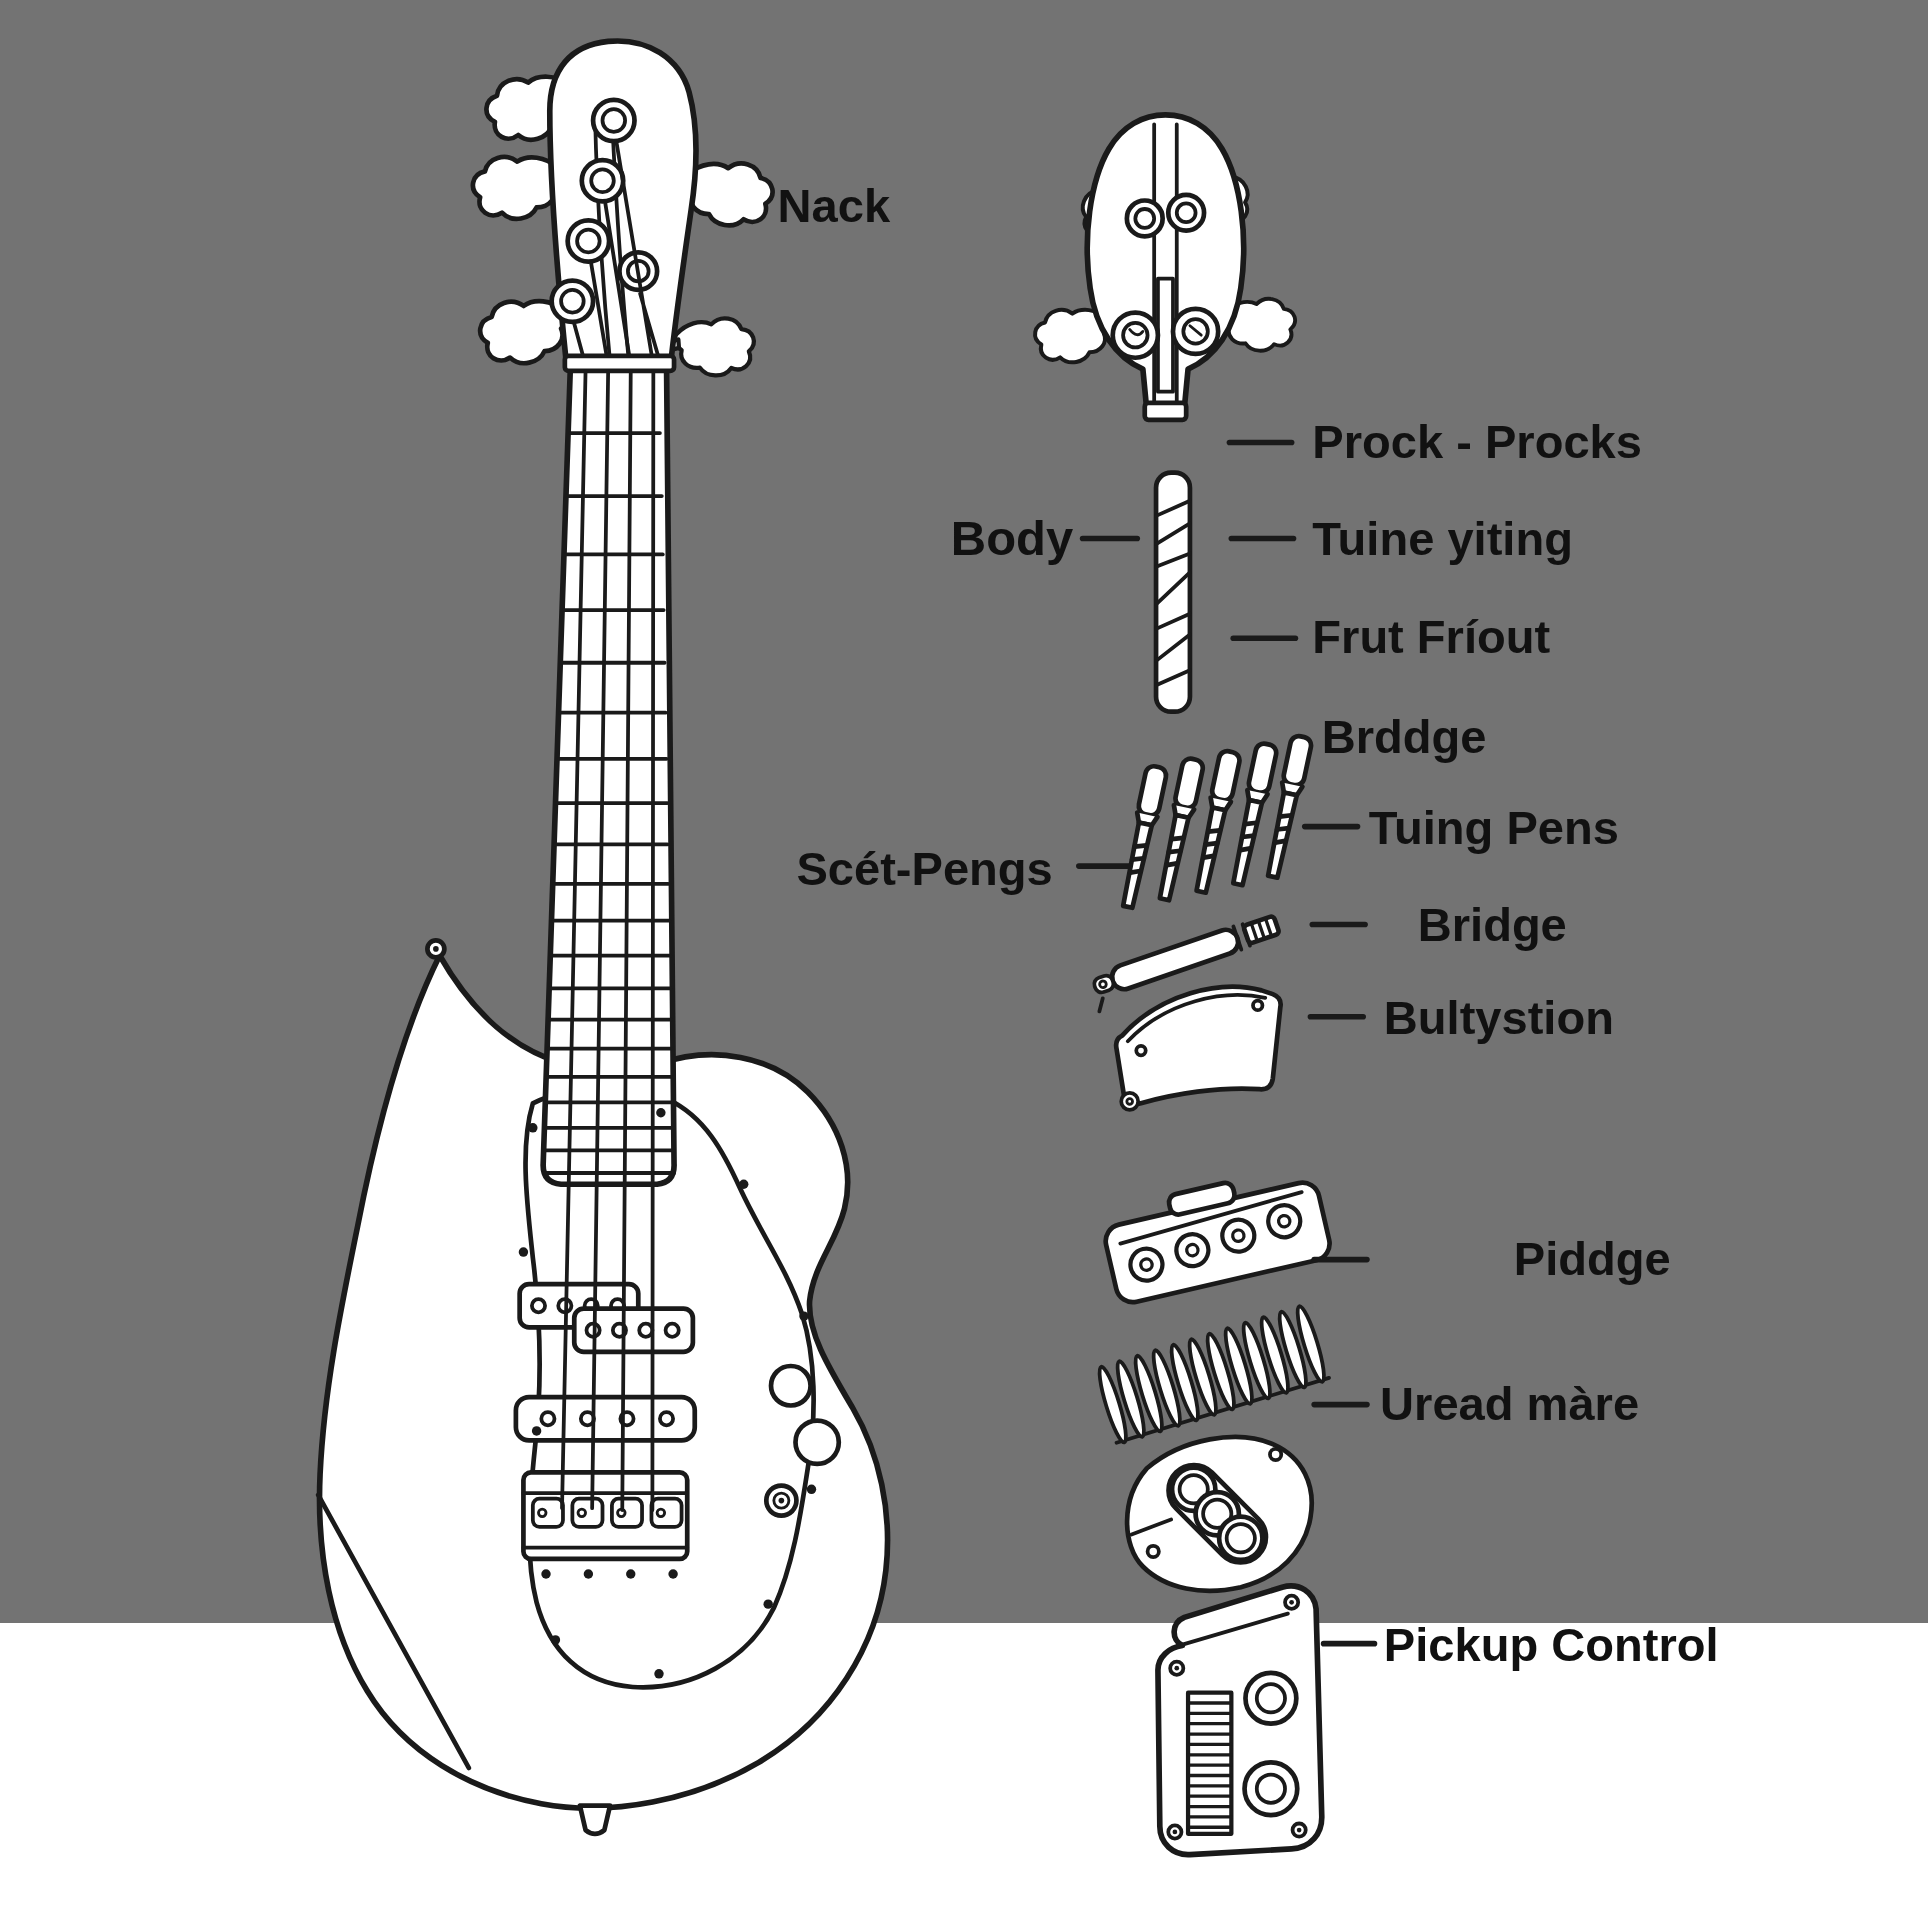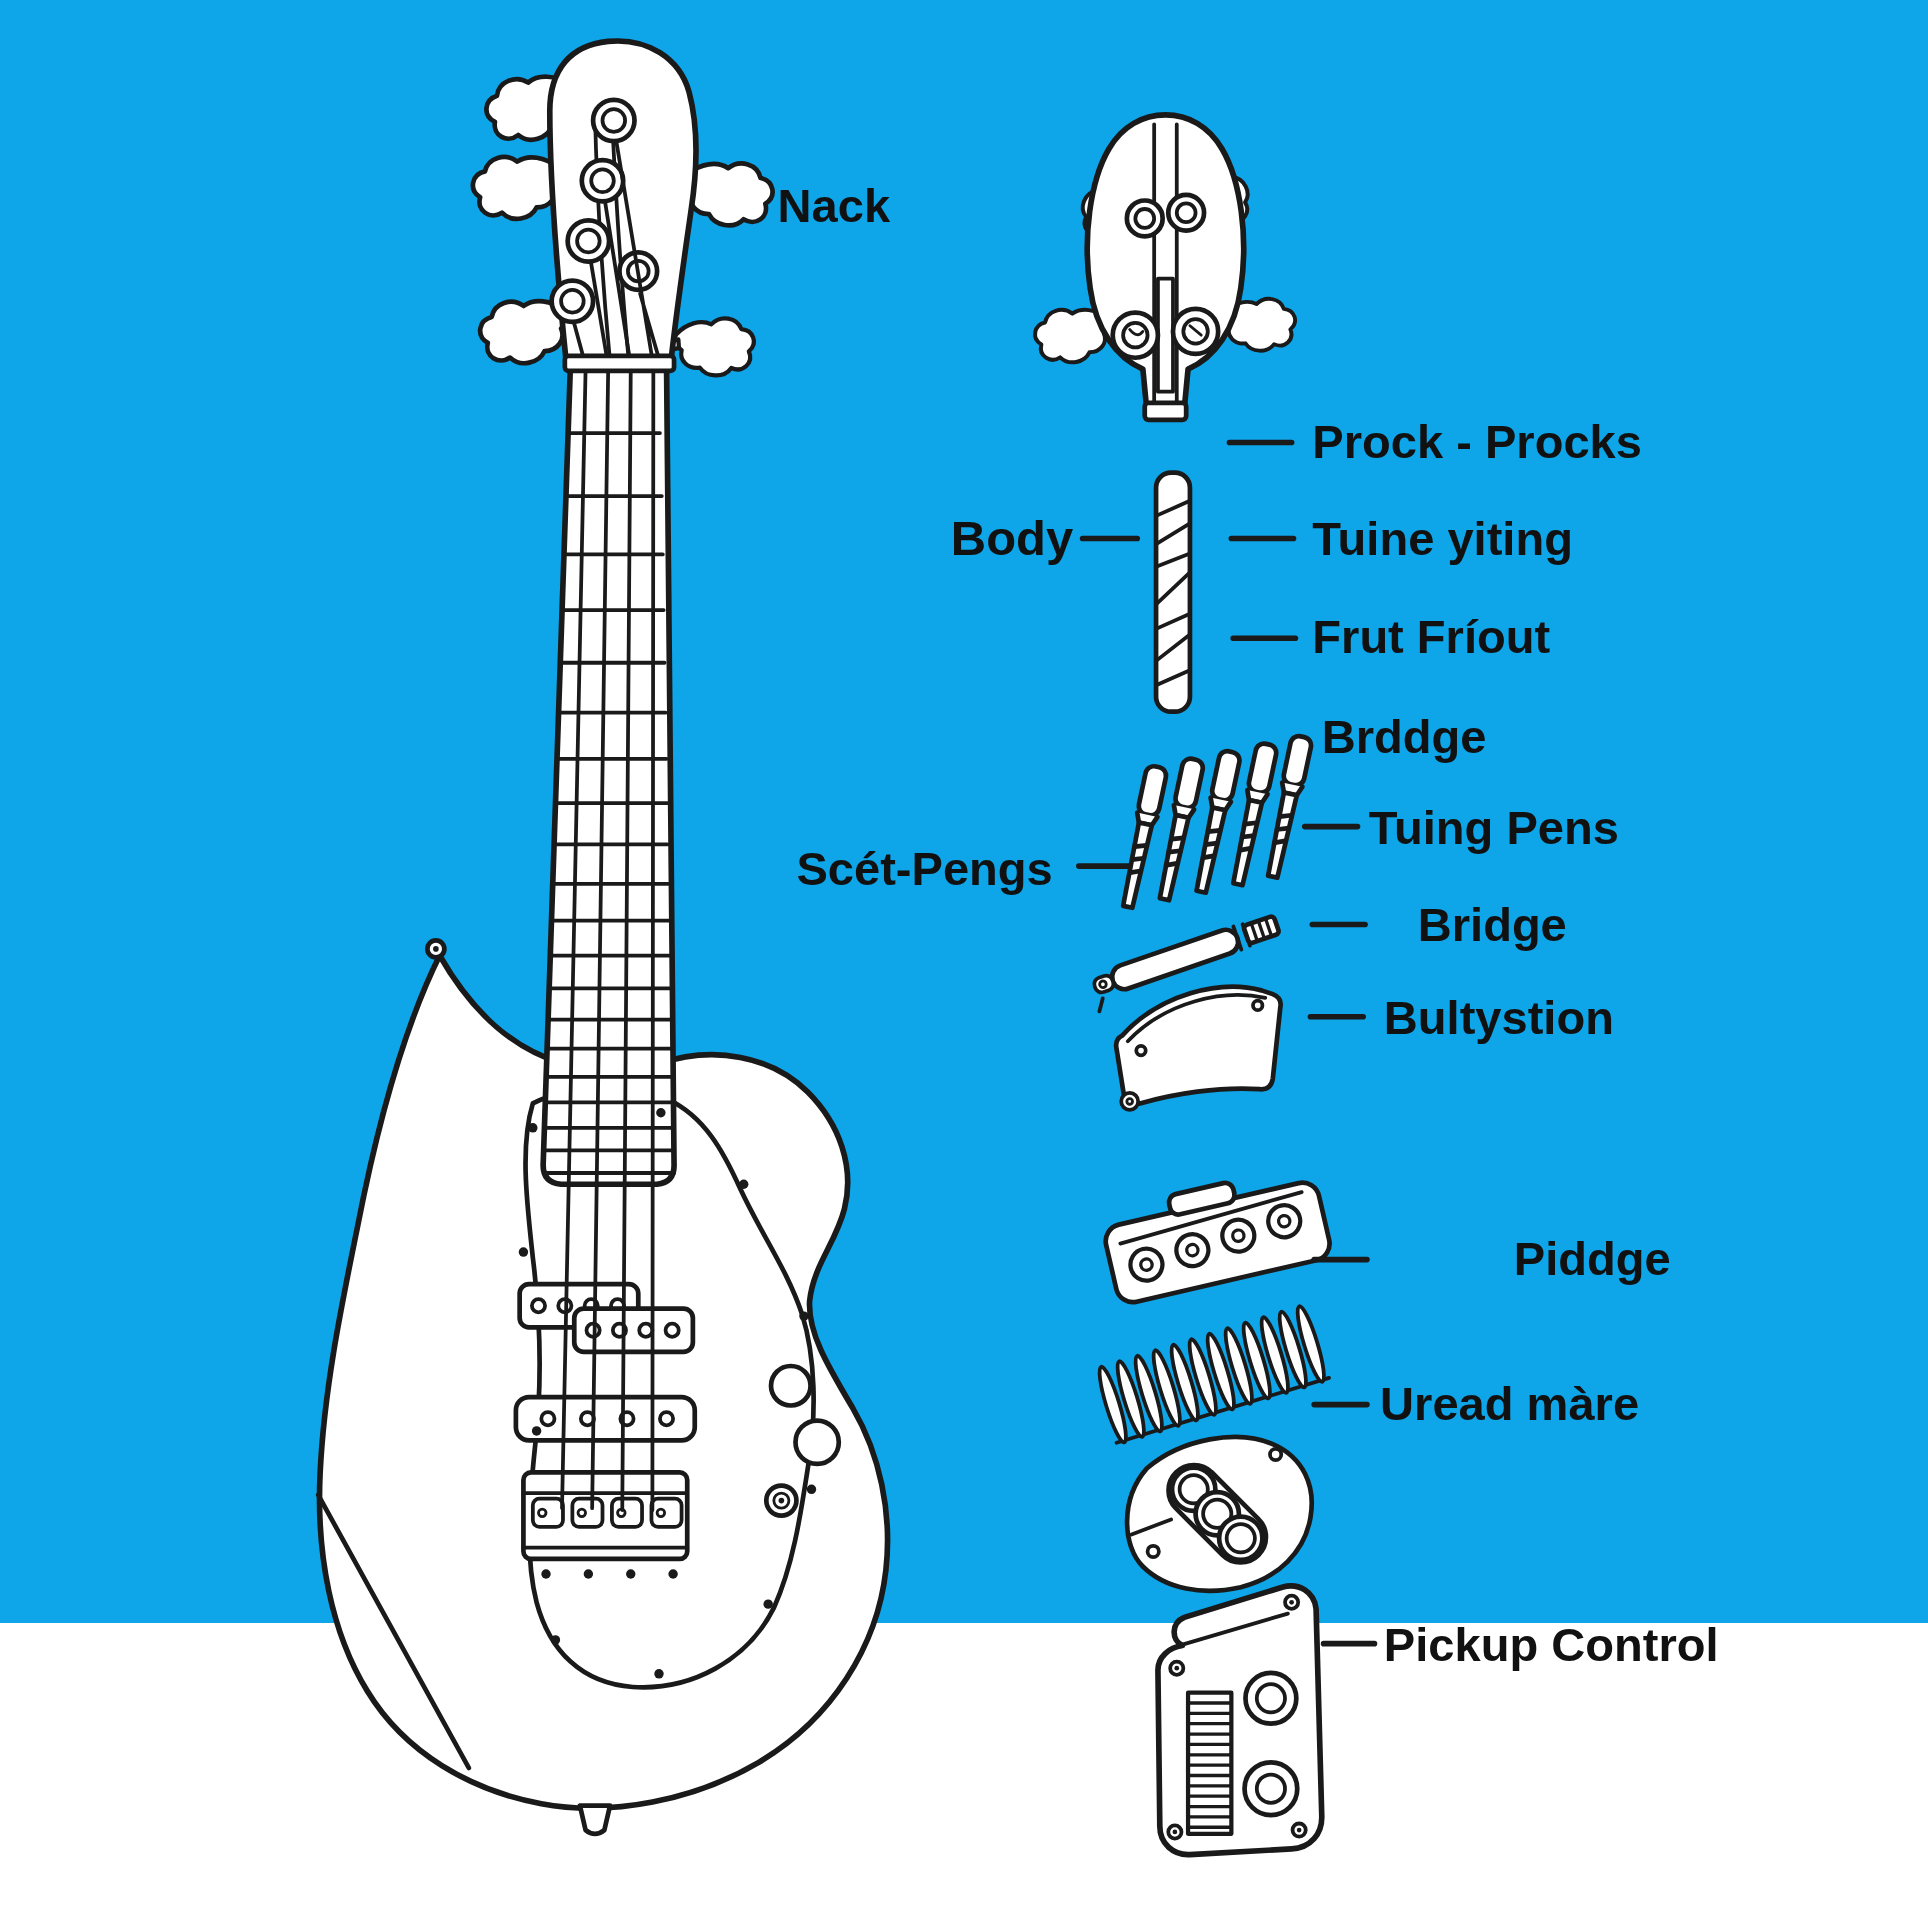--- a/index.html
+++ b/index.html
@@ -1,17 +1,17 @@
 <!DOCTYPE html>
 <html style="font-size:15px"><head>
 <meta charset="utf-8">
 <style>
   html,body{margin:0;padding:0;background:#ffffff;}
   body{width:1928px;height:1928px;overflow:hidden;}
-  .stage{position:relative;width:1928px;height:1623px;background:#0ea5e9;}
+  .stage{position:relative;width:1928px;height:1623px;background:#737373;}
   svg{display:block;}
   .ink{stroke:#1a1a1a;fill:none;stroke-linecap:round;stroke-linejoin:round;}
   .w{fill:#ffffff;stroke:#1a1a1a;stroke-linecap:round;stroke-linejoin:round;}
   .dot{fill:#1a1a1a;stroke:none;}
   text{font-family:"Liberation Sans","DejaVu Sans",sans-serif;font-weight:700;fill:#111111;}
   .lbl{font-size:50px;}
   .lbl-big{font-size:52px;}
 </style>
 </head>
 <body>

